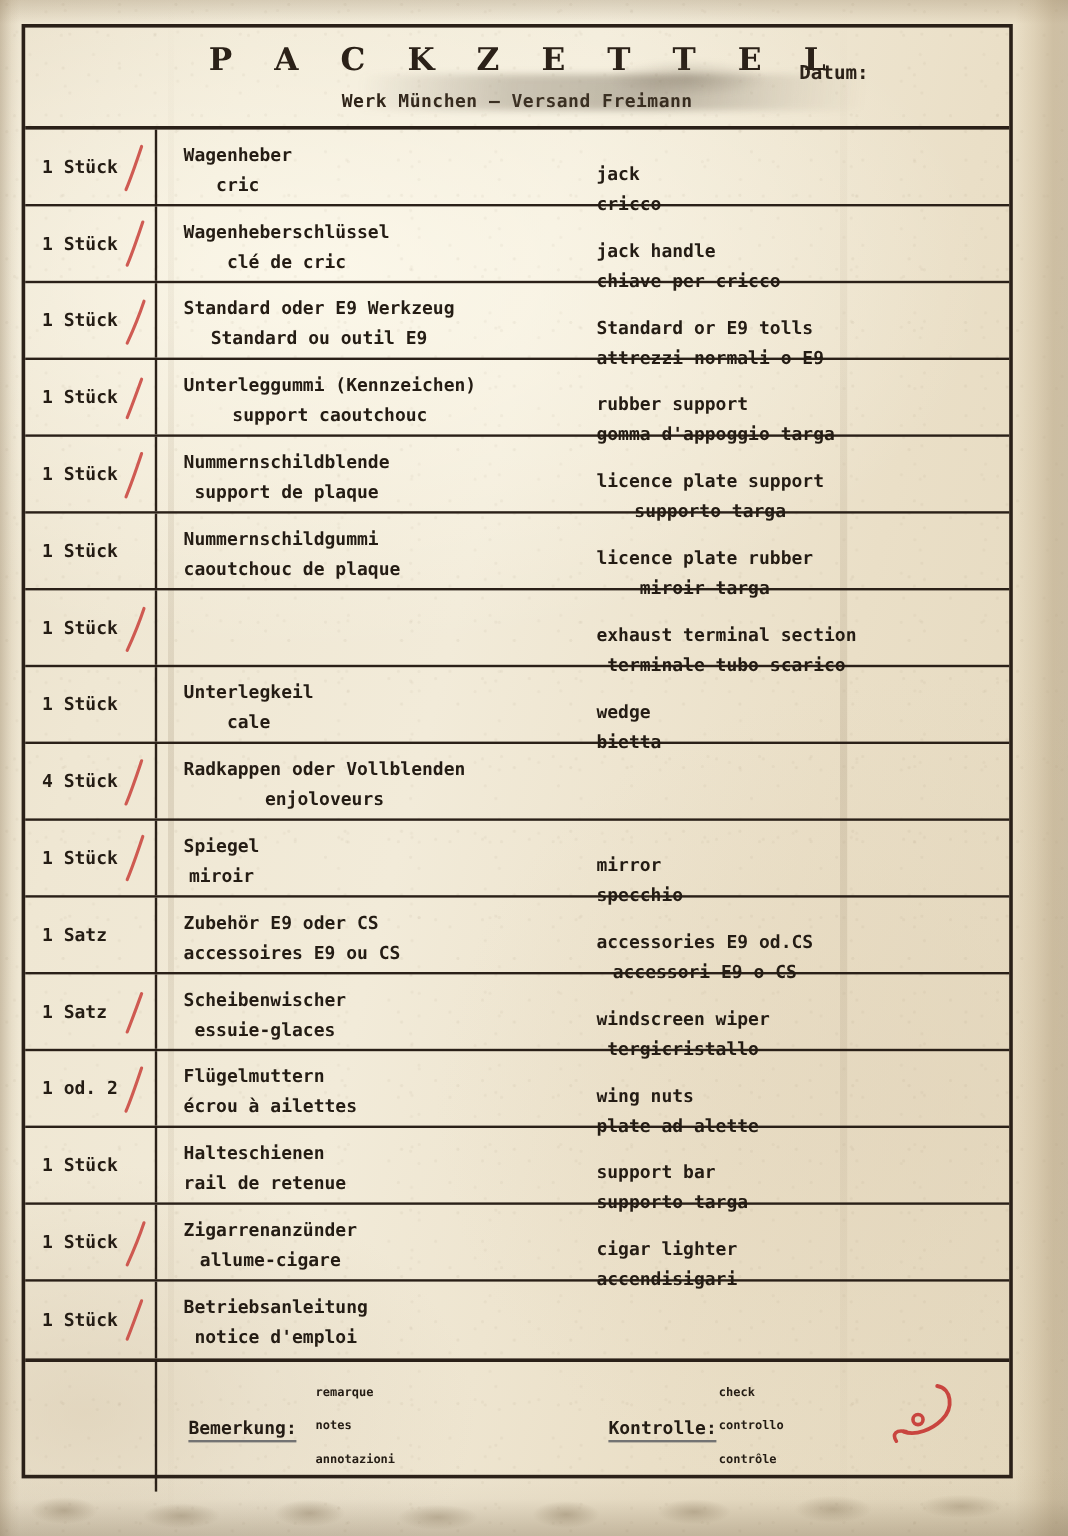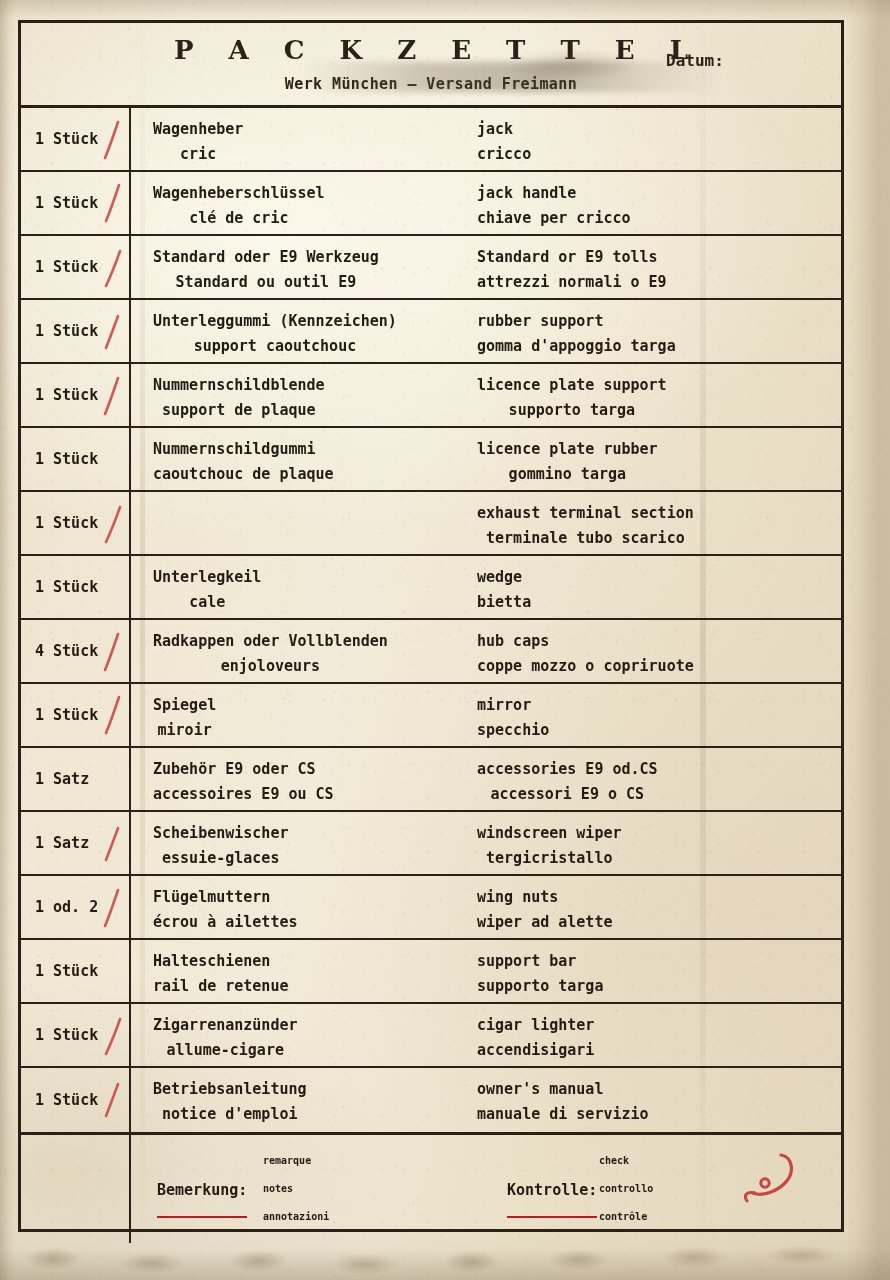--- a/index.html
+++ b/index.html
@@ -170,21 +170,21 @@
   .c-de, .c-en {
     position: absolute;
     top: 9px;
     font-size: 15px;
     font-weight: 700;
     line-height: 25px;
     color: #241c14;
     white-space: nowrap;
   }
   .c-de { left: 22px; }
-  .c-en { left: 346px; }
+  .c-en { left: 366px; margin-top: 16px; }
   .l2 { font-weight: 700; text-align: center; }
 
   
   #footer {
     position: relative;
     height: 111px;
     box-sizing: border-box;
     border-top: 3px solid #2a2018;
   }
   #footer .qty {
@@ -192,22 +192,22 @@
   }
   #foot-cells {
     position: absolute;
     left: 110px; right: 0; top: 0; bottom: 0;
   }
   .foot-key {
     position: absolute;
     font-size: 15px;
     font-weight: 700;
     color: #241c14;
-    border-bottom: 2px solid #b91c1c;
-    padding-bottom: 17px;
+    border-bottom: 2px solid #737373;
+    padding-bottom: 1px;
     line-height: 18px;
   }
   .foot-col {
     position: absolute;
     font-size: 10px;
     font-weight: 700;
     color: #241c14;
     line-height: 28px;
     white-space: nowrap;
   }
@@ -343,21 +343,21 @@
         <div class="qty">
           <div class="qty-label">1 Stück</div>
         </div>
         <div class="cells">
           <div class="c-de">
             <div>Nummernschildgummi</div>
             <div class="l2">caoutchouc de plaque</div>
           </div>
           <div class="c-en">
             <div>licence plate rubber</div>
-            <div class="l2">gommino targa</div>
+            <div class="l2">miroir targa</div>
           </div>
         </div>
       </div>
       <div class="row">
         <div class="qty">
           <div class="qty-label">1 Stück</div>
           <div class="tick">
             <svg width="22" height="46" viewBox="0 0 22 46">
               <path d="M19 7 C 15 19, 10 31, 5 42" fill="none" stroke="#c9453f" stroke-width="2.6" stroke-linecap="round" opacity="0.88"></path>
             </svg>
@@ -392,24 +392,20 @@
             <svg width="22" height="46" viewBox="0 0 22 46">
               <path d="M17 6 C 13 18, 9 30, 4 42" fill="none" stroke="#c9453f" stroke-width="2.6" stroke-linecap="round" opacity="0.88"></path>
             </svg>
           </div>
         </div>
         <div class="cells">
           <div class="c-de">
             <div>Radkappen oder Vollblenden</div>
             <div class="l2">enjoloveurs</div>
           </div>
-          <div class="c-en">
-            <div>hub caps</div>
-            <div class="l2">coppe mozzo o copriruote</div>
-          </div>
         </div>
       </div>
       <div class="row">
         <div class="qty">
           <div class="qty-label">1 Stück</div>
           <div class="tick">
             <svg width="22" height="46" viewBox="0 0 22 46">
               <path d="M18 5 C 14 17, 10 29, 5 41" fill="none" stroke="#c9453f" stroke-width="2.6" stroke-linecap="round" opacity="0.88"></path>
             </svg>
           </div>
@@ -469,21 +465,21 @@
             </svg>
           </div>
         </div>
         <div class="cells">
           <div class="c-de">
             <div>Flügelmuttern</div>
             <div class="l2">écrou à ailettes</div>
           </div>
           <div class="c-en">
             <div>wing nuts</div>
-            <div class="l2">wiper ad alette</div>
+            <div class="l2">plate ad alette</div>
           </div>
         </div>
       </div>
       <div class="row">
         <div class="qty">
           <div class="qty-label">1 Stück</div>
         </div>
         <div class="cells">
           <div class="c-de">
             <div>Halteschienen</div>
@@ -521,24 +517,20 @@
           <div class="tick">
             <svg width="22" height="46" viewBox="0 0 22 46">
               <path d="M17 8 C 13 19, 9 30, 5 40" fill="none" stroke="#c9453f" stroke-width="2.6" stroke-linecap="round" opacity="0.88"></path>
             </svg>
           </div>
         </div>
         <div class="cells">
           <div class="c-de">
             <div>Betriebsanleitung</div>
             <div class="l2">notice d'emploi</div>
-          </div>
-          <div class="c-en">
-            <div>owner's manual</div>
-            <div class="l2">manuale di servizio</div>
           </div>
         </div>
       </div>
     </div>
 
   <div id="footer">
     <div class="qty"></div>
     <div id="foot-cells">
       <div class="foot-key" id="bemerkung-key">Bemerkung:</div>
       <div class="foot-col" id="bemerkung-vals">

